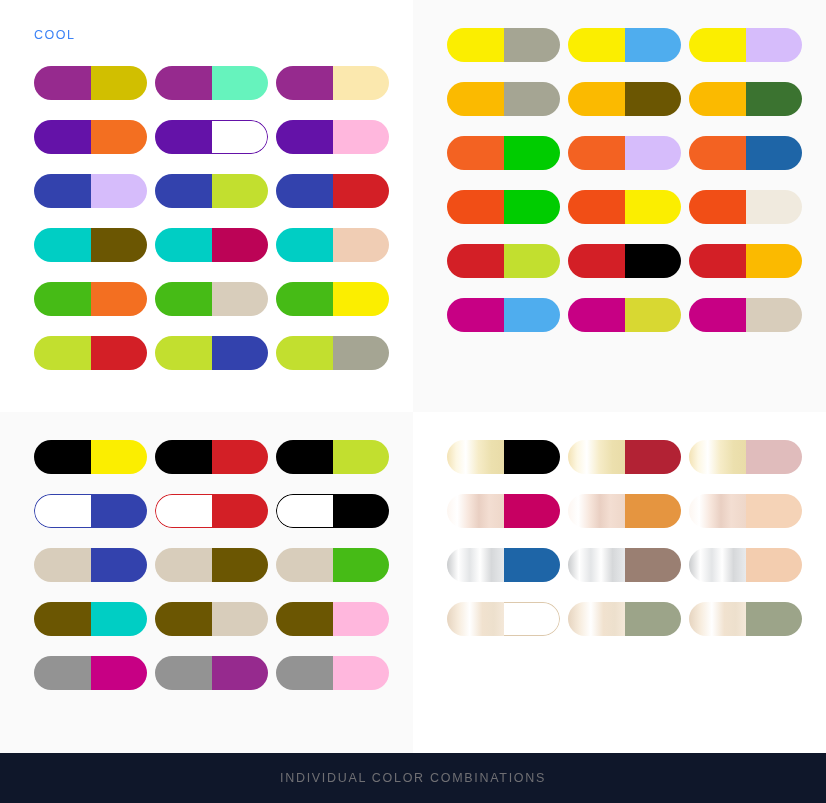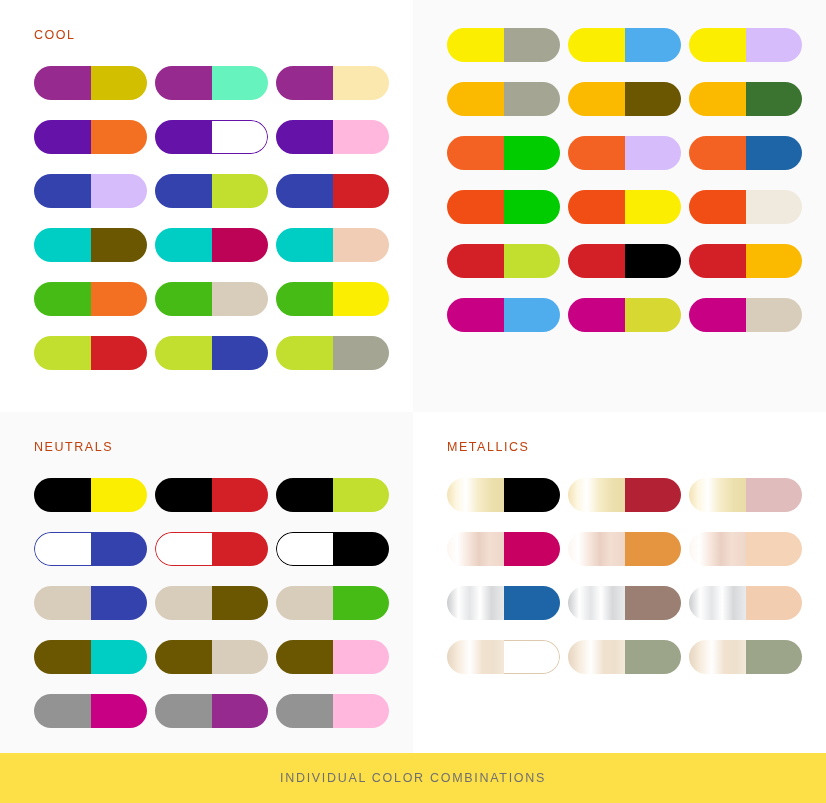--- a/index.html
+++ b/index.html
@@ -24,21 +24,21 @@
     box-sizing:border-box;
     padding:28px 0 0 34px;
     position:relative;
   }
   .panel.white{background:#ffffff;}
   .panel.offwhite{background:#fafafa;}
 
   .panel-title{
     font-size:12.5px;
     letter-spacing:1.55px;
-    color:#c2410c;
+    color:#3b82f6;
     font-weight:400;
     margin:0 0 24px 0;
     text-transform:uppercase;
     white-space:nowrap;
   }
 
   .pill-grid{
     display:grid;
     grid-template-columns:repeat(3,113px);
     column-gap:8px;
@@ -57,21 +57,21 @@
     box-sizing:border-box;
   }
   
   .pill.out-left  .half.left {border:1.4px solid currentColor;border-right:none;
                               border-radius:17px 0 0 17px;background:#fff;}
   .pill.out-right .half.right{border:1.4px solid currentColor;border-left:none;
                               border-radius:0 17px 17px 0;background:#fff;}
 
   .footer{
     flex:1 1 auto;
-    background:#fde047;
+    background:#0f172a;
     display:flex;
     align-items:center;
     justify-content:center;
   }
   .footer-text{
     font-size:12.5px;
     letter-spacing:1.7px;
     color:#6f6f73;
     text-transform:uppercase;
     white-space:nowrap;
@@ -230,21 +230,20 @@
             <div class="half left" style="background: rgb(199, 0, 132);"></div>
             <div class="half right" style="background: rgb(216, 216, 50);"></div>
           </div>
           <div class="pill">
             <div class="half left" style="background: rgb(199, 0, 132);"></div>
             <div class="half right" style="background: rgb(216, 205, 187);"></div>
           </div>
         </div>
       </div>
       <div class="panel offwhite">
-        <div class="panel-title">Neutrals</div>
         <div class="pill-grid">
           <div class="pill">
             <div class="half left" style="background: rgb(0, 0, 0);"></div>
             <div class="half right" style="background: rgb(251, 238, 0);"></div>
           </div>
           <div class="pill">
             <div class="half left" style="background: rgb(0, 0, 0);"></div>
             <div class="half right" style="background: rgb(211, 31, 38);"></div>
           </div>
           <div class="pill">
@@ -295,21 +294,20 @@
             <div class="half left" style="background: rgb(147, 147, 147);"></div>
             <div class="half right" style="background: rgb(150, 42, 142);"></div>
           </div>
           <div class="pill">
             <div class="half left" style="background: rgb(147, 147, 147);"></div>
             <div class="half right" style="background: rgb(255, 183, 221);"></div>
           </div>
         </div>
       </div>
       <div class="panel white">
-        <div class="panel-title">Metallics</div>
         <div class="pill-grid">
           <div class="pill">
             <div class="half left" style="background: linear-gradient(90deg, rgb(243, 226, 180) 0%, rgb(253, 247, 226) 16%, rgb(255, 255, 255) 33%, rgb(246, 236, 200) 55%, rgb(236, 224, 174) 78%, rgb(233, 220, 168) 100%);"></div>
             <div class="half right" style="background: rgb(0, 0, 0);"></div>
           </div>
           <div class="pill">
             <div class="half left" style="background: linear-gradient(90deg, rgb(243, 226, 180) 0%, rgb(253, 247, 226) 16%, rgb(255, 255, 255) 33%, rgb(246, 236, 200) 55%, rgb(236, 224, 174) 78%, rgb(233, 220, 168) 100%);"></div>
             <div class="half right" style="background: rgb(178, 34, 52);"></div>
           </div>
           <div class="pill">

